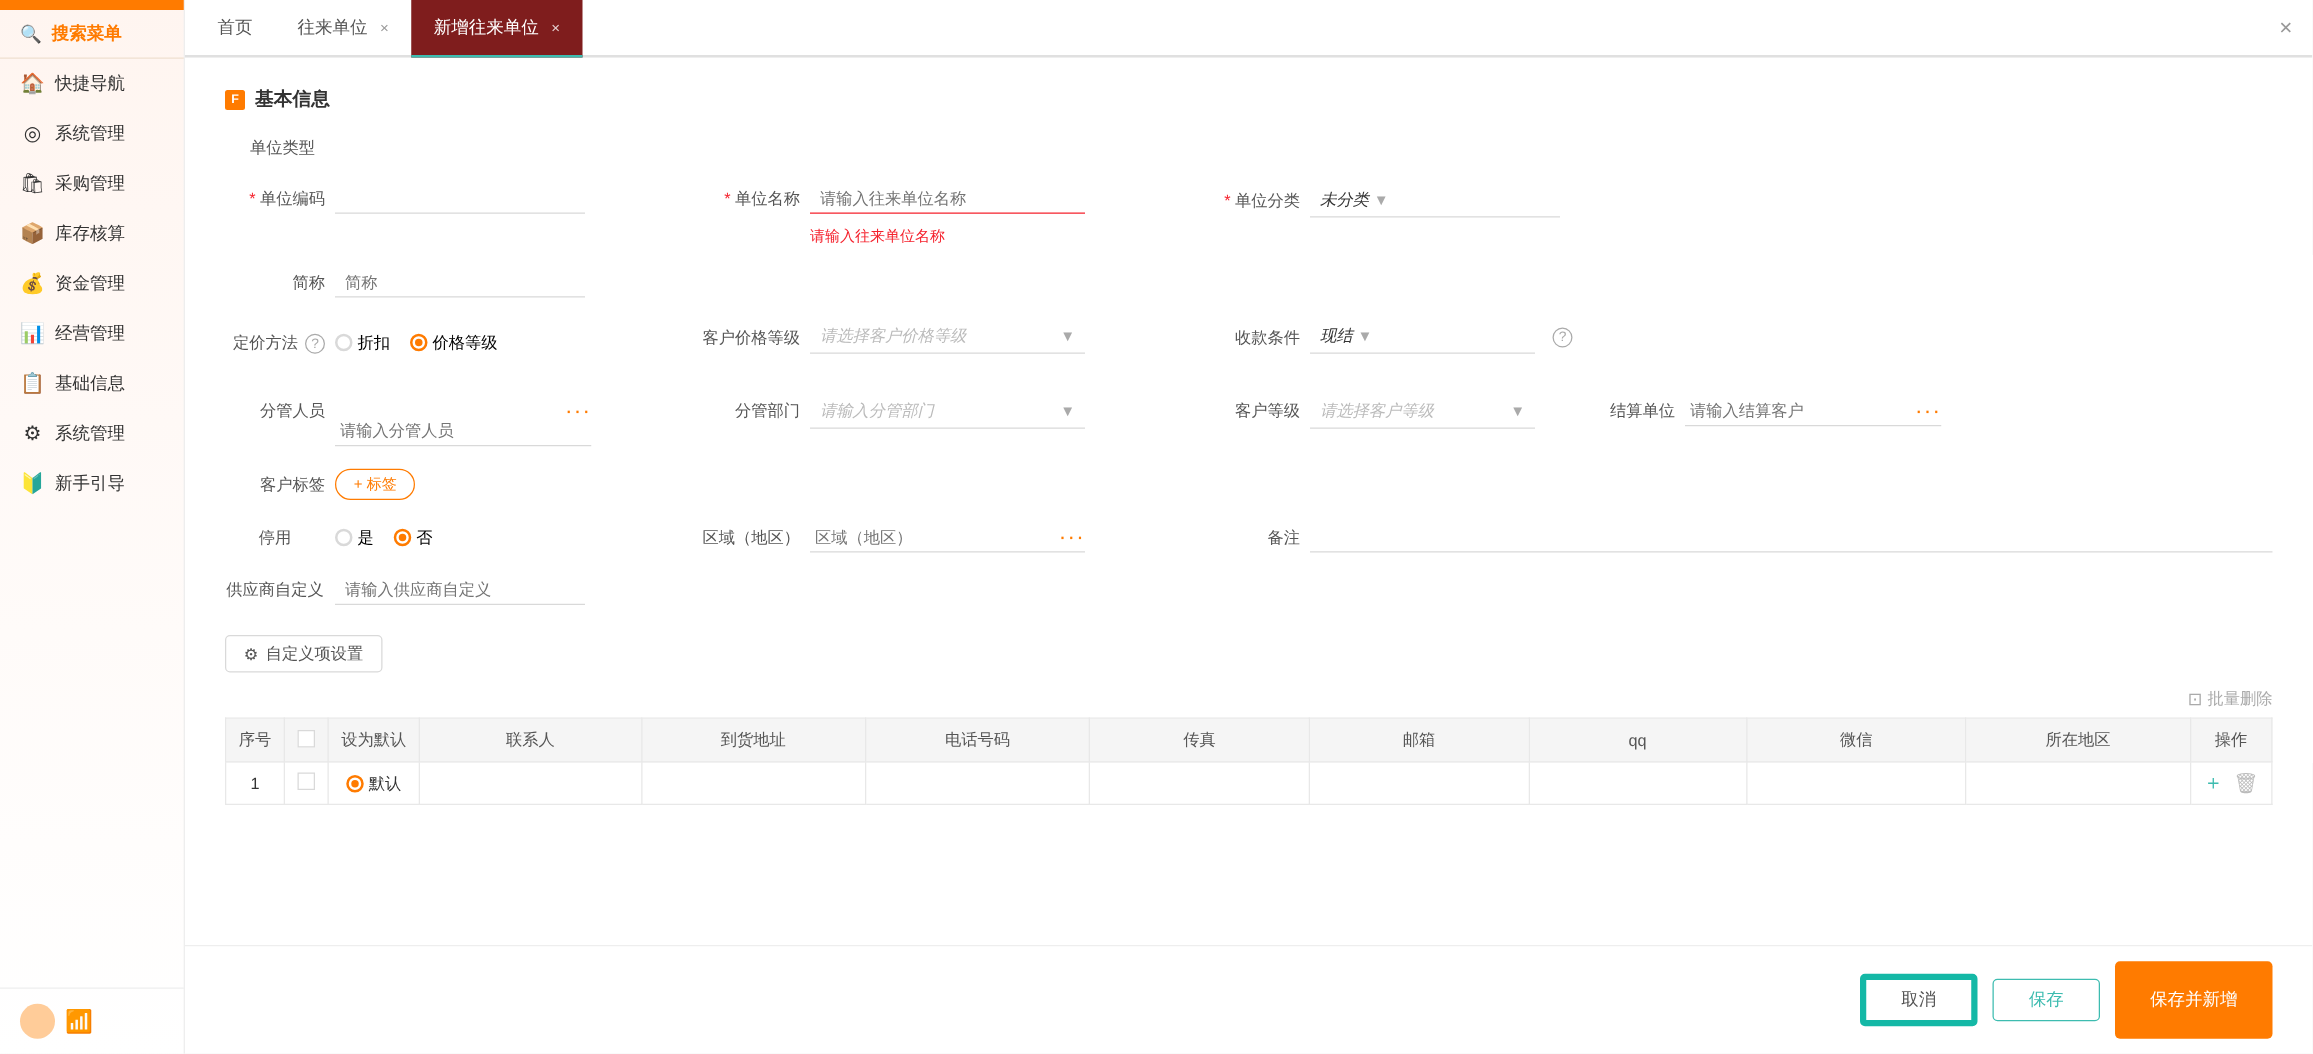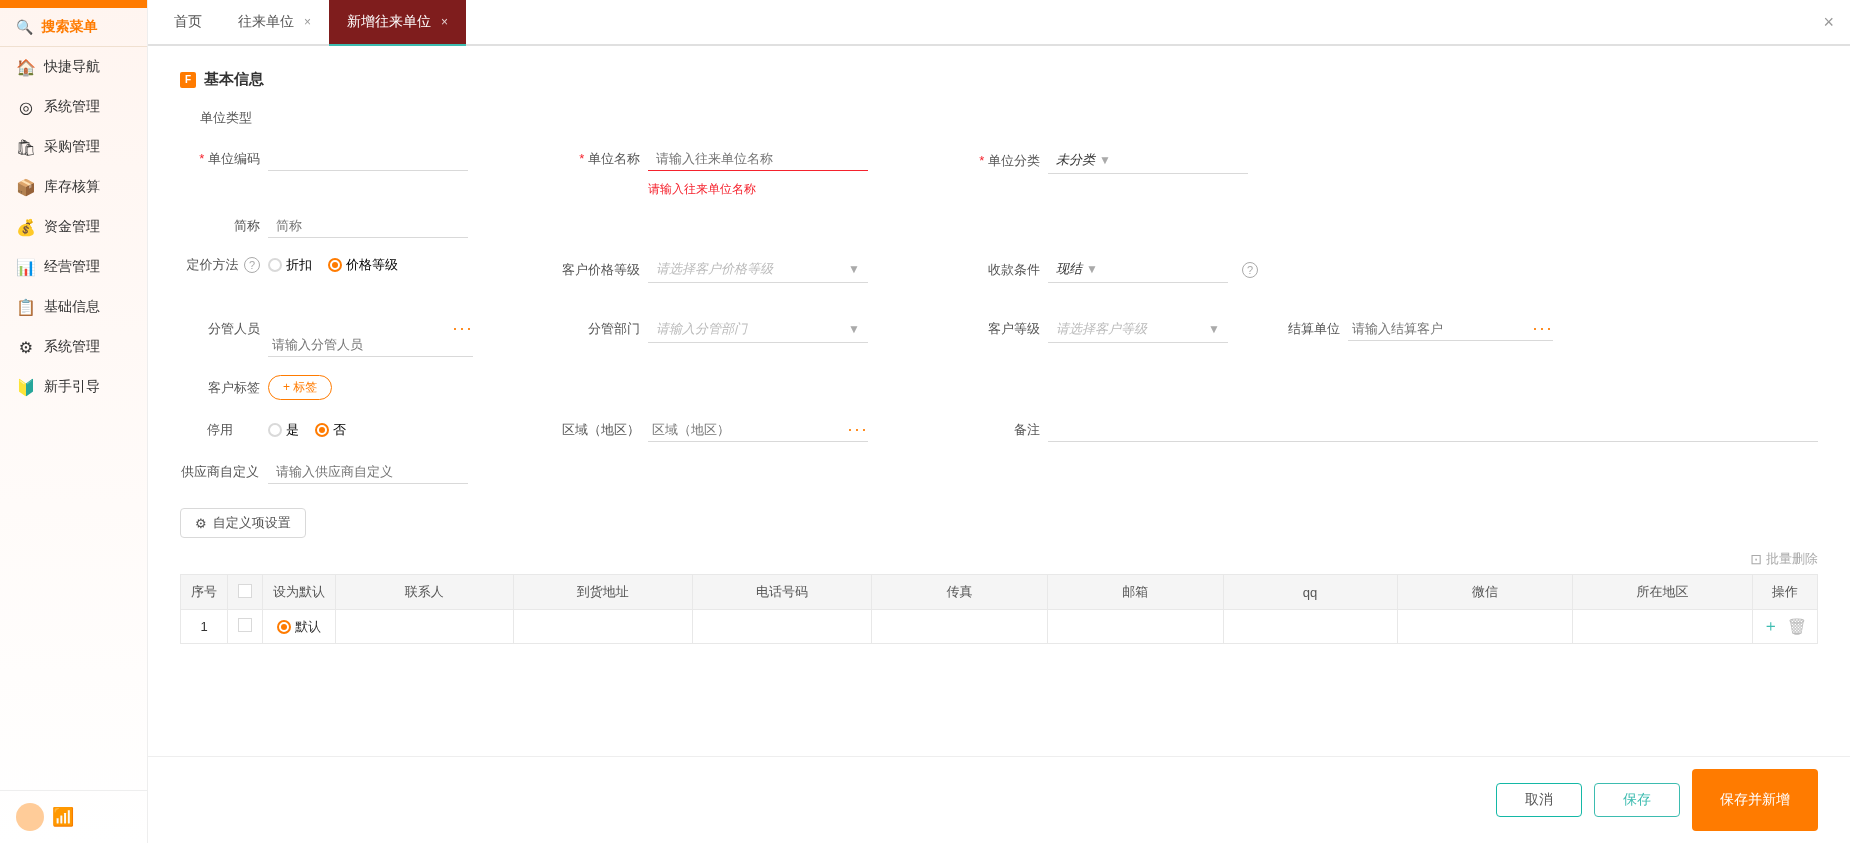--- a/index.html
+++ b/index.html
@@ -328,21 +328,21 @@
       display: flex;
       align-items: center;
       justify-content: flex-end;
       padding: 12px 32px;
       border-top: 1px solid #eee;
       background: #fff;
       gap: 12px;
     }
     .btn-cancel {
       padding: 7px 28px;
-      border: 1px solid #14b8a6;
+      border: 5px solid #14b8a6;
       border-radius: 4px;
       background: #fff;
       color: #555;
       font-size: 14px;
       cursor: pointer;
     }
     .btn-save {
       padding: 7px 28px;
       border: 1px solid #3dbcb0;
       border-radius: 4px;
@@ -514,21 +514,21 @@
       </div>
     </div>
 
     <div class="form-row" style="margin-bottom:18px;">
       <div class="form-group" style="width:340px;">
         <span class="form-label" style="width:80px; text-align:right;">简称</span>
         <input class="form-input" style="width: 200px;" type="text" placeholder="简称">
       </div>
     </div>
 
-    <div class="form-row" style="margin-bottom:18px; align-items:flex-start;">
+    <div class="form-row" style="margin-bottom:18px; align-items:flex-end;">
 
       <div class="form-group" style="width:340px;">
         <span class="form-label" style="width:80px; text-align:right;">
           <span>定价方法</span>
           <span class="help-icon" style="margin-left:2px;">?</span>
         </span>
         <div class="radio-group">
           <div class="radio-item">
             <div class="radio-circle"></div>
             <span>折扣</span>

